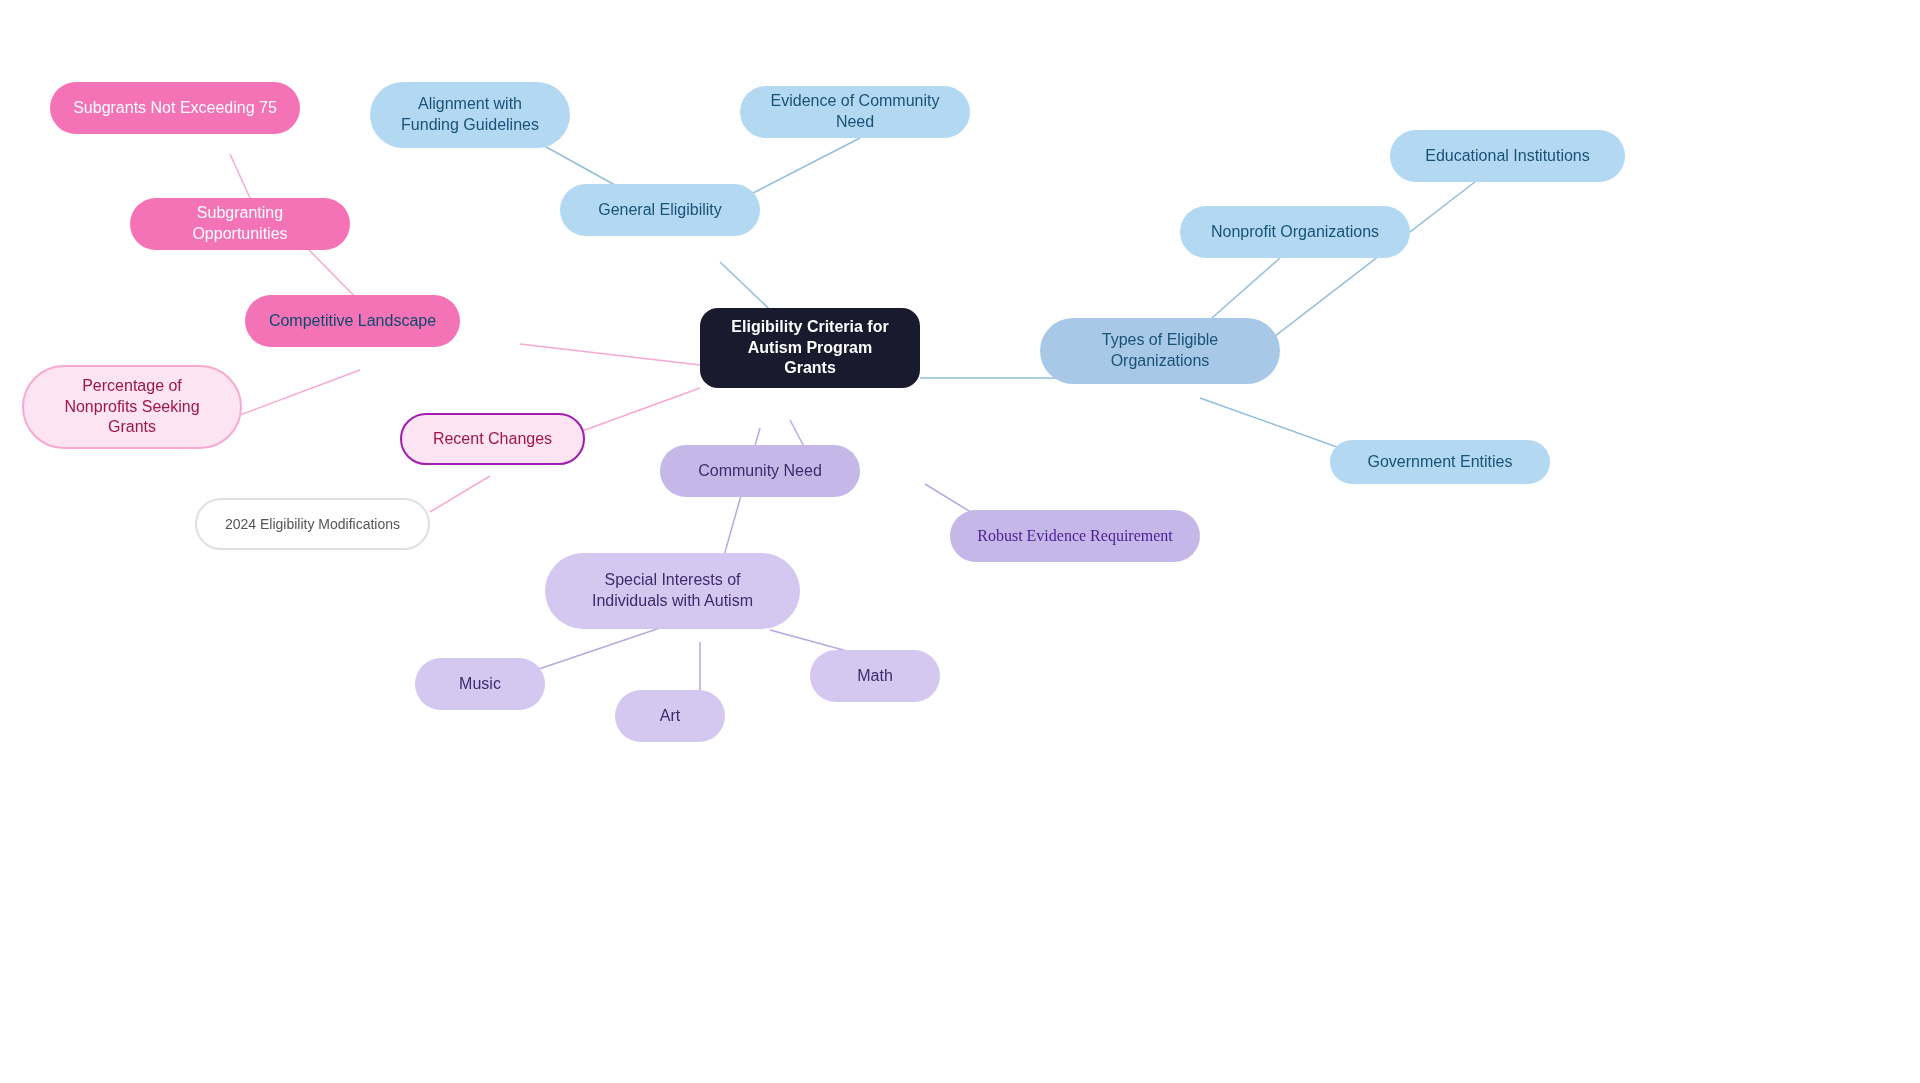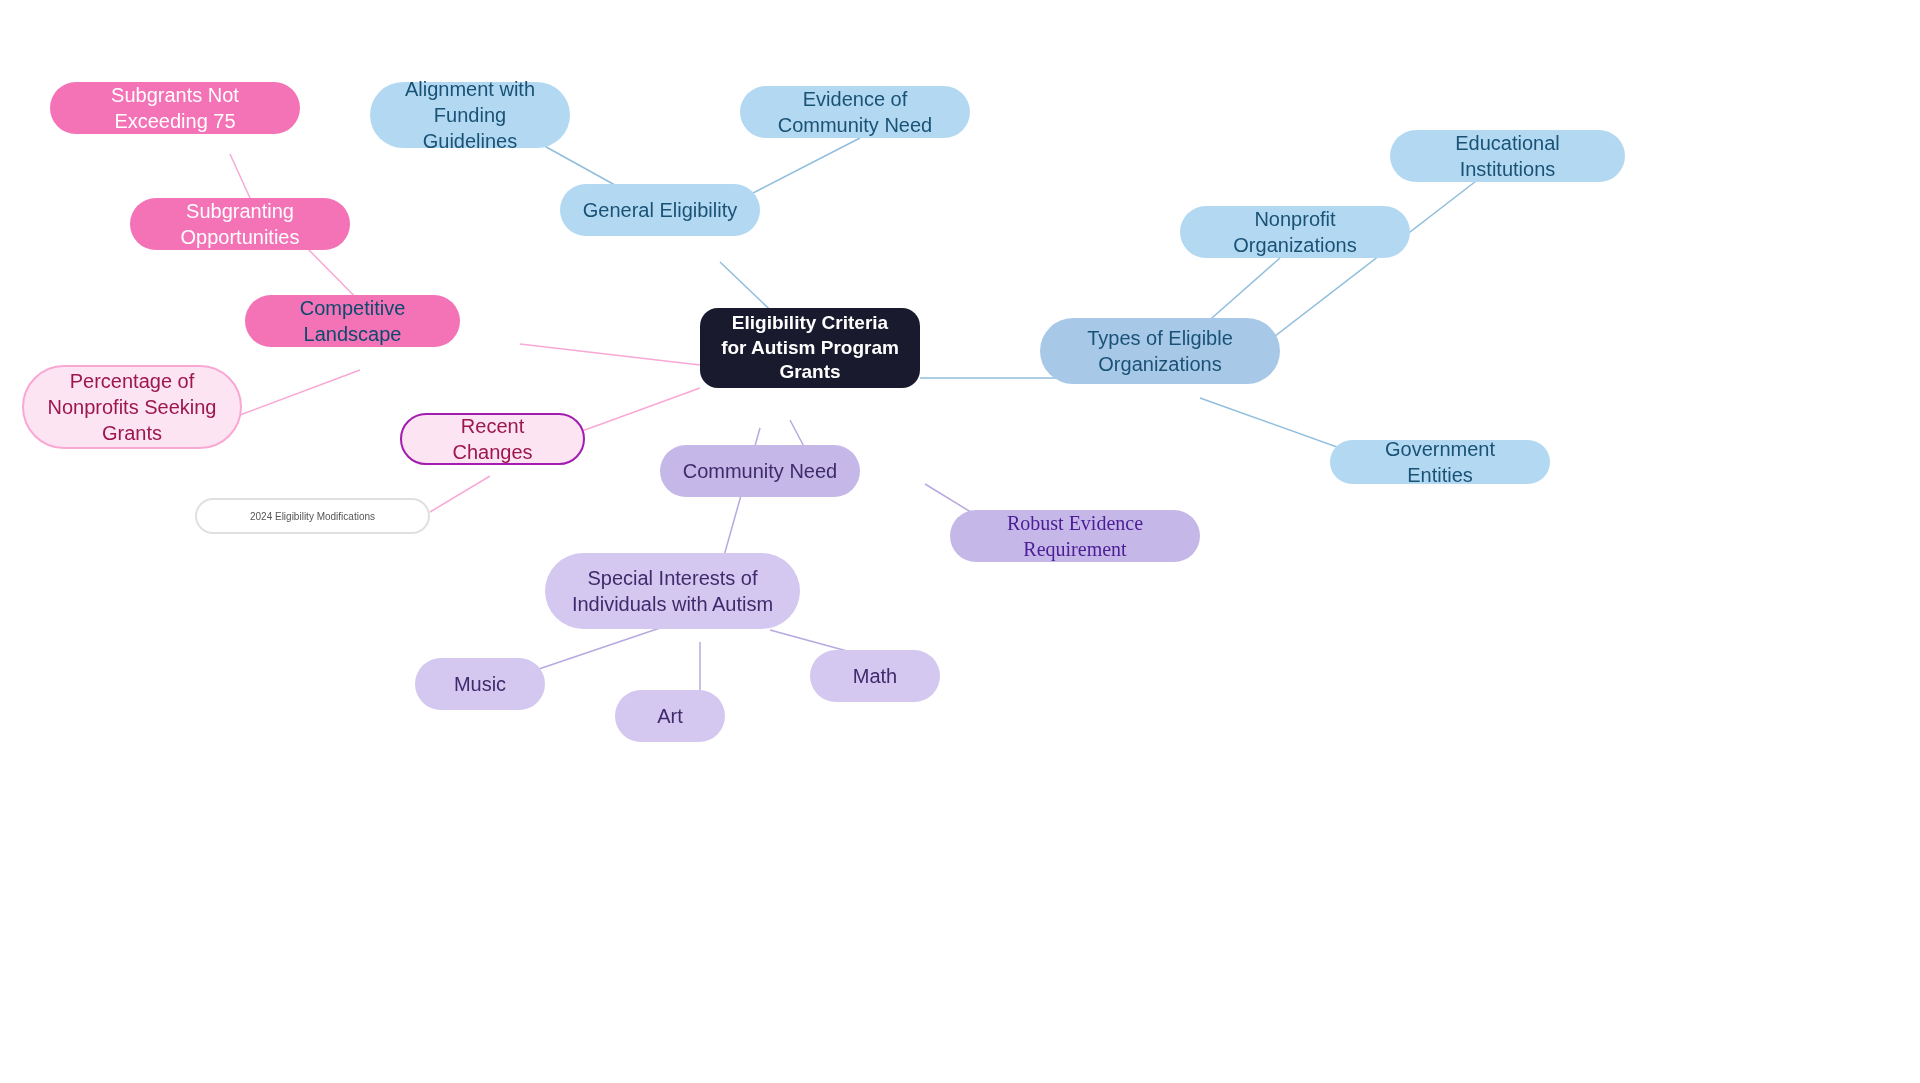--- a/index.html
+++ b/index.html
@@ -21,28 +21,28 @@
     }
     .node {
       position: absolute;
       border-radius: 50px;
       display: flex;
       align-items: center;
       justify-content: center;
       text-align: center;
       z-index: 1;
       cursor: pointer;
-      font-size: 20px;
+      font-size: 16px;
       line-height: 1.3;
       padding: 12px 20px;
     }
     .node-center {
       background: #1a1a2e;
       color: #ffffff;
-      font-size: 19px;
+      font-size: 16px;
       font-weight: 600;
       border-radius: 18px;
     }
     .node-blue {
       background: #b3d9f2;
       color: #1a5276;
       border: none;
     }
     .node-blue-dark {
       background: #a8c8e8;
@@ -163,21 +163,21 @@
 </div>
 
 <div class="node node-purple-light" style="left:810px; top:650px; width:130px; height:52px; background:#d4c8f0;">
   <span style="color:#3d2b6b;">Math</span>
 </div>
 
 <div class="node node-pink-light" style="left:400px; top:413px; width:185px; height:52px; background:#fce4f2; border: 2px solid #a21caf;">
   <span style="color:#9d174d;">Recent Changes</span>
 </div>
 
-<div class="node" style="left:195px; top:498px; width:235px; height:36px; background:#ffffff; border: 2px solid #e0e0e0; color:#555; font-size:10px;">
+<div class="node" style="left:195px; top:498px; width:235px; height:52px; background:#ffffff; border: 2px solid #e0e0e0; color:#555; font-size:14px;">
   <span>2024 Eligibility Modifications</span>
 </div>
 
 <div class="node node-pink" style="left:245px; top:295px; width:215px; height:52px; background:#f472b6; color:#0c4a6e;">
   <span>Competitive Landscape</span>
 </div>
 
 <div class="node node-pink" style="left:130px; top:198px; width:220px; height:52px; background:#f472b6; color:#fff;justify-content:center;">
   <span>Subgranting Opportunities</span>
 </div>

